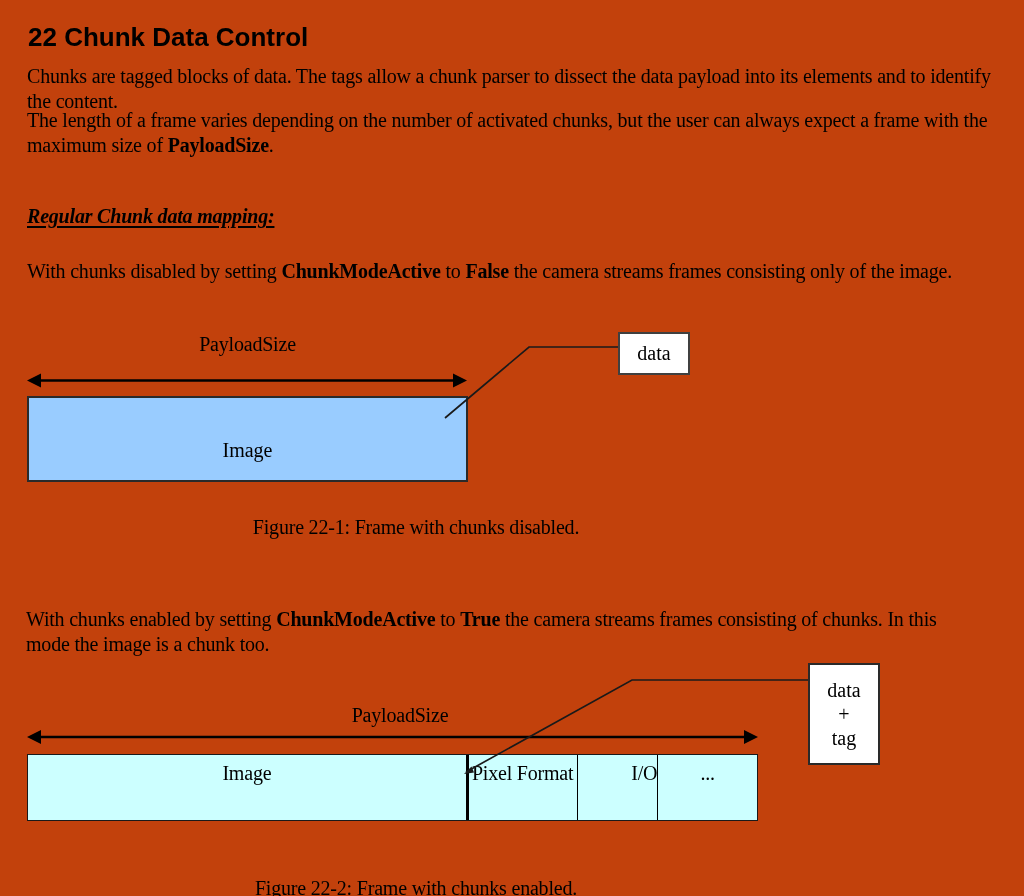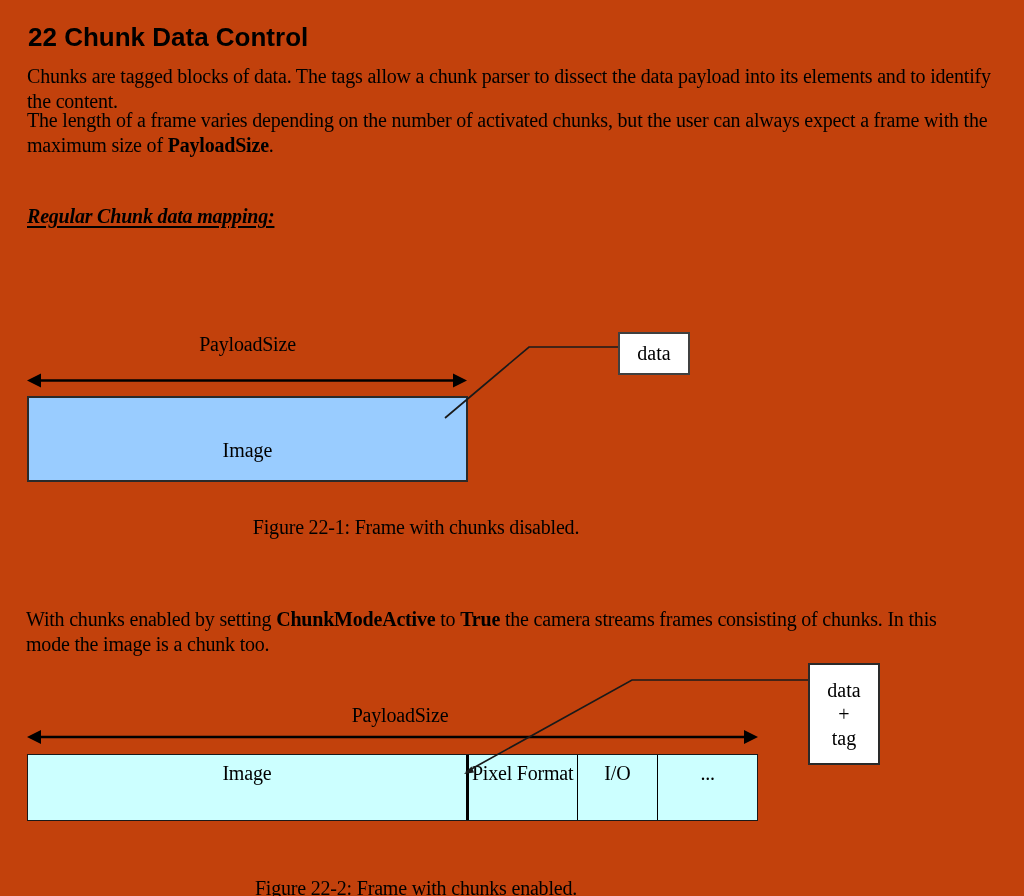--- a/index.html
+++ b/index.html
@@ -61,39 +61,40 @@
     display:flex;
   }
   .chunk-cell{
     box-sizing:border-box;height:100%;
     display:flex;justify-content:center;align-items:flex-start;
     text-align:center;font-size:20px;line-height:25px;padding-top:6px;
     letter-spacing:-0.2px;
   }
   .cell-1{width:439px;}
   .cell-2{width:111px;border-left:3px solid #000;}
-  .cell-3{width:81px;border-left:1.5px solid #000;}
+  .cell-3{width:81px;border-left:1.5px solid #000;justify-content:flex-end;}
   .cell-4{width:100px;border-left:1.5px solid #000;}
   svg.overlay{position:absolute;pointer-events:none;}
   #fig1-lines{left:0;top:325px;}
   #fig2-lines{left:0;top:655px;}
 </style>
 </head>
 <body>
 
 <div id="page">
 
   <h1 id="doc-title" class="abs">22 Chunk Data Control</h1>
 
   <p id="para-1" class="abs body-text">Chunks are tagged blocks of data. The tags allow a chunk parser to dissect the data payload into its elements and to identify the content.</p>
 
   <p id="para-2" class="abs body-text"><span>The length of a frame varies depending on the number of activated chunks, but the user can always expect a frame with the maximum size of </span><span class="b">PayloadSize</span><span>.</span></p>
 
   <div id="section-heading" class="abs body-text">Regular Chunk data mapping:</div>
 
+  <p id="para-3" class="abs body-text"><span>With chunks disabled by setting </span><span class="b">ChunkModeActive</span><span> to </span><span class="b">False</span><span> the camera streams frames consisting only of the image.</span></p>
 
   <div id="fig1-payload-label" class="abs fig-label">PayloadSize</div>
 
   <div id="fig1-image-block" class="abs" style="background-color: rgb(153, 204, 255);">
     <span>Image</span>
   </div>
 
   <div id="fig1-data-box" class="abs">
     <span>data</span>
   </div>

